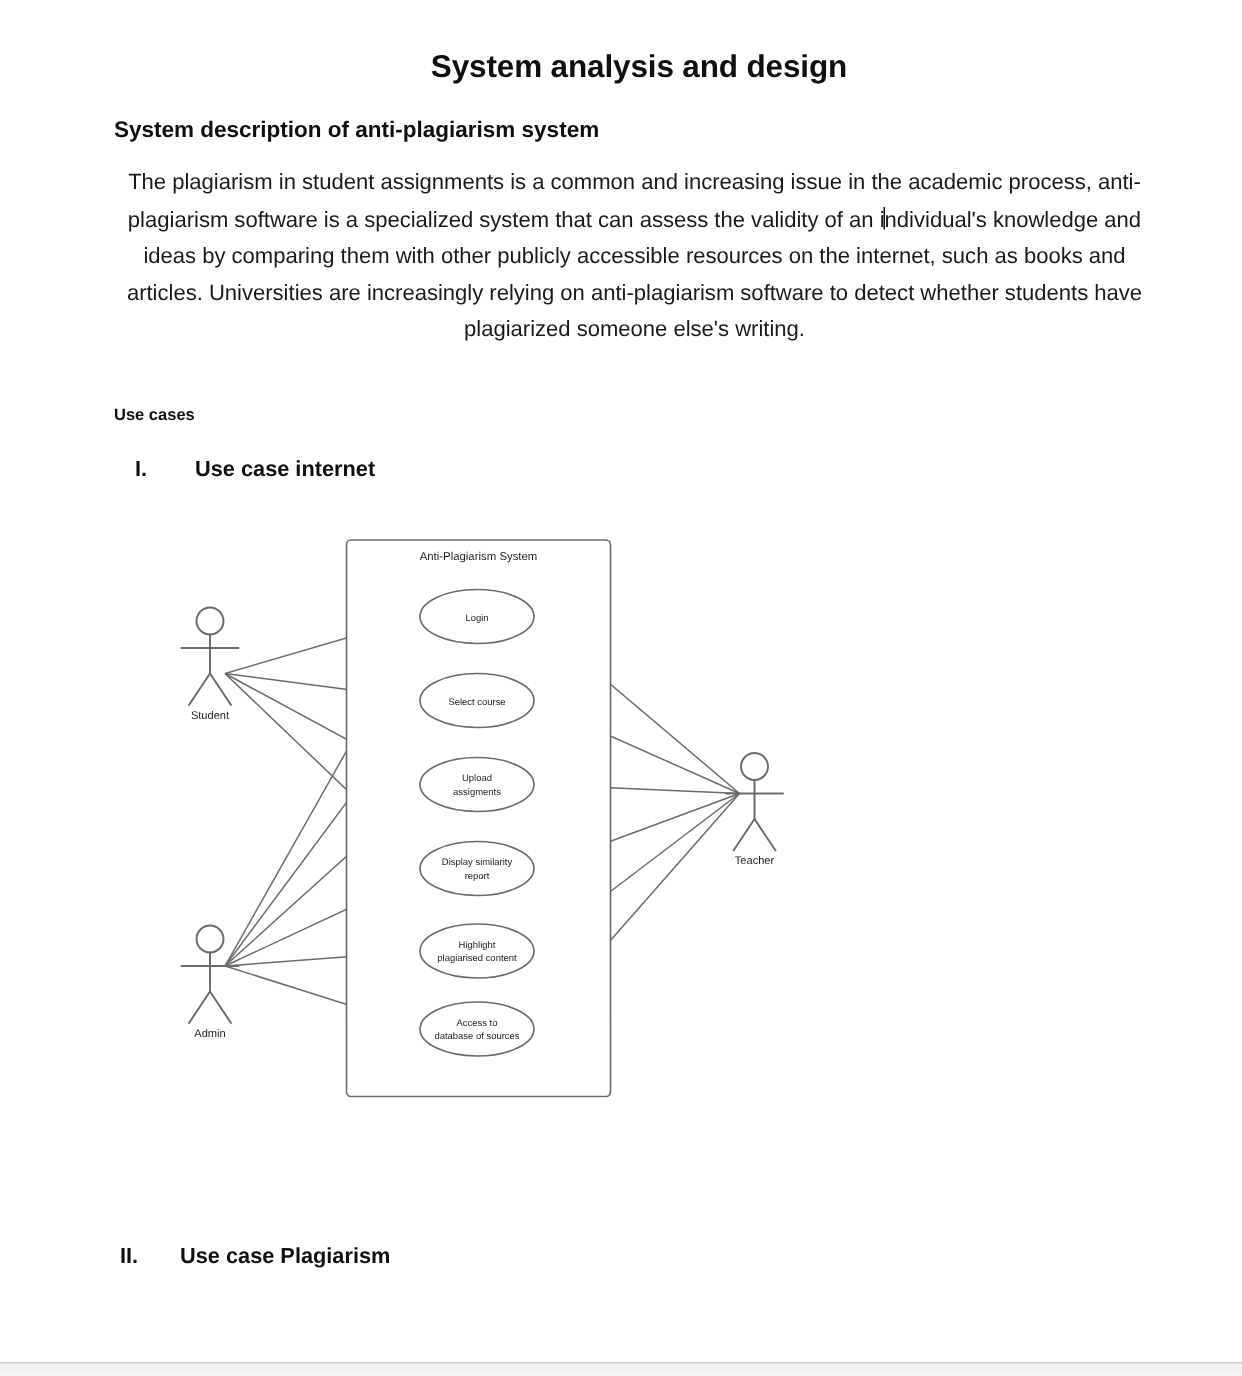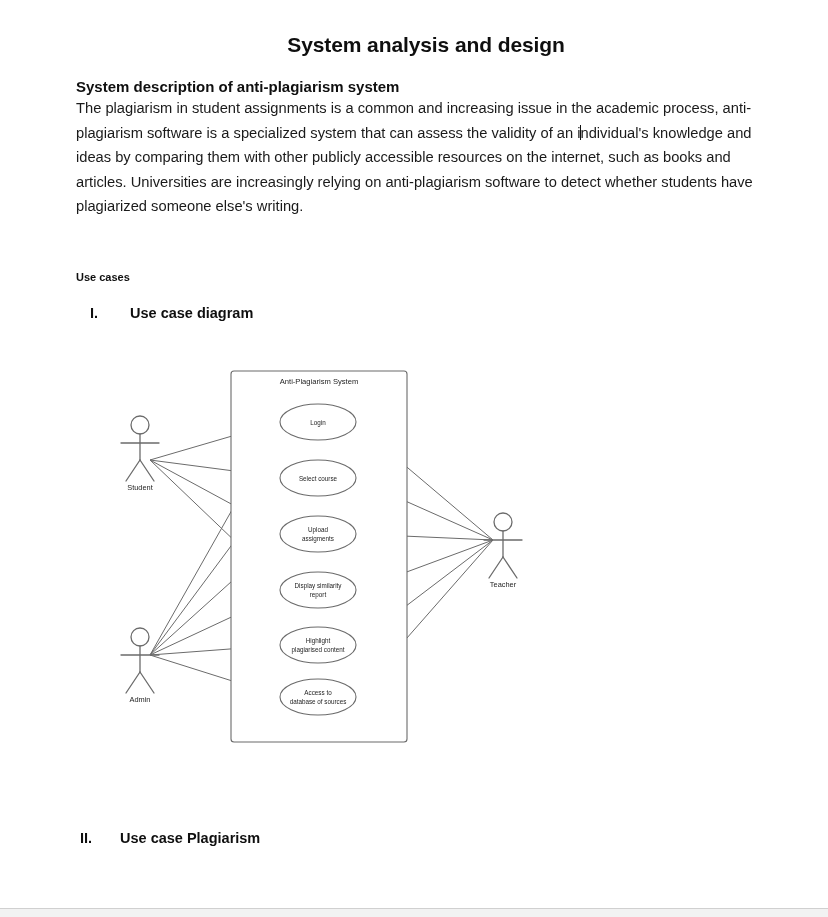--- a/index.html
+++ b/index.html
@@ -54,26 +54,26 @@
     position: absolute;
     left: 76px;
     top: 78px;
     font-size: 15px;
     font-weight: bold;
     color: #0f0f0f;
   }
   .body-par {
     position: absolute;
     left: 76px;
-    top: 96px;
+    top: 110px;
     width: 694px;
     font-size: 14.7px;
     line-height: 24.5px;
     color: #1a1a1a;
-    text-align: left;
+    text-align: center;
   }
   .caret {
     display: inline-block;
     width: 1px;
     height: 15px;
     background: #111;
     vertical-align: -2px;
     margin: 0 -0.5px;
   }
   .use-cases-heading {
@@ -102,21 +102,21 @@
     top: 0;
     white-space: nowrap;
   }
   #heading-i  { left: 90px; top: 305px; width: 320px; height: 20px; }
   #heading-ii { left: 80px; top: 830px; width: 340px; height: 20px; }
 
   
   #diagram-wrap {
     position: absolute;
     left: 108px;
-    top: 362px;
+    top: 351px;
     width: 430px;
     height: 390px;
   }
   #uml-svg {
     display: block;
     width: 430px;
     height: 390px;
   }
   .uml-line   { stroke: #6b6b6b; stroke-width: 1; fill: none; }
   .uml-shape  { stroke: #6b6b6b; stroke-width: 1.1; fill: #ffffff; }
@@ -150,21 +150,21 @@
   <div class="doc-title">System analysis and design</div>
 
   <div class="section-heading">System description of anti-plagiarism system</div>
 
   <div class="body-par"><span>The plagiarism in student assignments is a common and increasing issue in the academic process, anti-plagiarism software is a specialized system that can assess the validity of an i</span><span class="caret"></span><span>ndividual's knowledge and ideas by comparing them with other publicly accessible resources on the internet, such as books and articles. Universities are increasingly relying on anti-plagiarism software to detect whether students have plagiarized someone else's writing.</span></div>
 
   <div class="use-cases-heading">Use cases</div>
 
   <div class="numbered-heading" id="heading-i">
     <span class="num">I.</span>
-    <span class="txt">Use case diagram</span>
+    <span class="txt">Use case internet</span>
   </div>
 
   <div id="diagram-wrap">
     <svg id="uml-svg" viewBox="0 0 430 390" xmlns="http://www.w3.org/2000/svg">
 
       <g>
 
         <line class="uml-line" x1="42" y1="98" x2="172" y2="60"></line>
         <line class="uml-line" x1="42" y1="98" x2="172" y2="115"></line>
         <line class="uml-line" x1="42" y1="98" x2="175" y2="170"></line>

